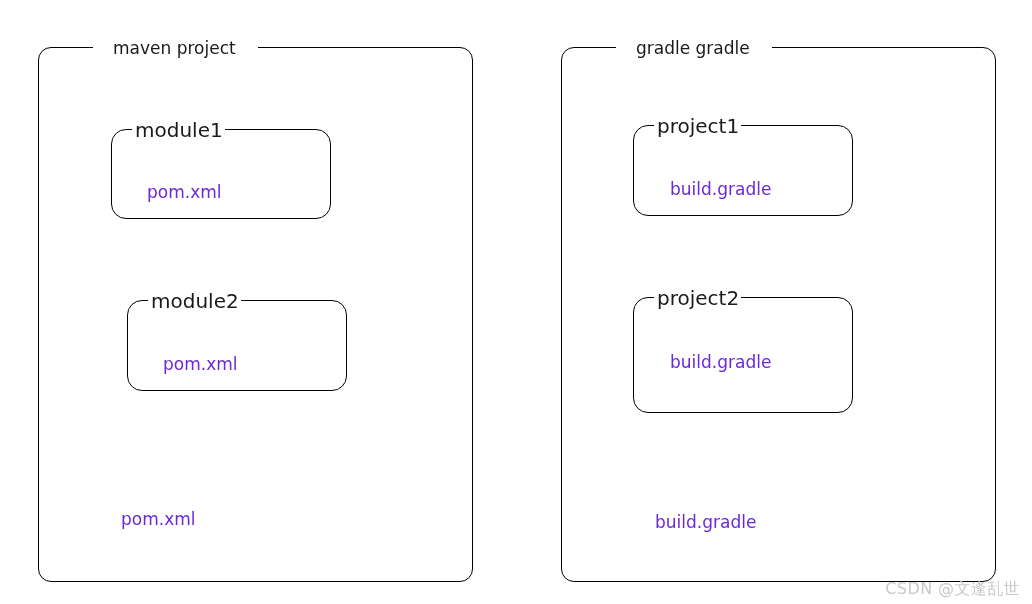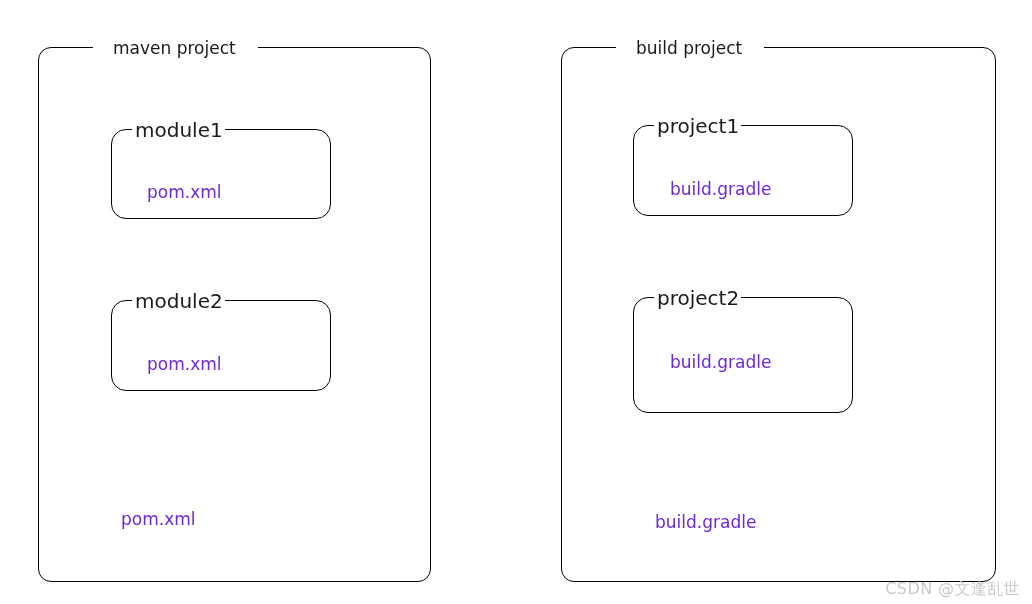--- a/index.html
+++ b/index.html
@@ -81,38 +81,38 @@
     color: #c9c9c9;
     white-space: nowrap;
     letter-spacing: 0.4px;
   }
 </style>
 </head>
 <body>
 
 <div class="canvas">
 
-  <div class="box outer" style="left:38px; top:47px; width:393px; height:535px;">
+  <div class="box outer" style="left:38px; top:47px; width:435px; height:535px;">
     <span class="box-legend">maven project</span>
 
     <div class="box inner" style="left:72px; top:81px; width:220px; height:90px;">
       <span class="box-legend">module1</span>
       <span class="file-label file-inner" style="left:35px; top:54px;">pom.xml</span>
     </div>
 
-    <div class="box inner" style="left:72px; top:252px; width:220px; height:91px;">
+    <div class="box inner" style="left:88px; top:252px; width:220px; height:91px;">
       <span class="box-legend">module2</span>
       <span class="file-label file-inner" style="left:35px; top:55px;">pom.xml</span>
     </div>
 
     <span class="file-label file-root" style="left:82px; top:463px;">pom.xml</span>
   </div>
 
   <div class="box outer" style="left:561px; top:47px; width:435px; height:535px;">
-    <span class="box-legend">build project</span>
+    <span class="box-legend">gradle gradle</span>
 
     <div class="box inner" style="left:71px; top:77px; width:220px; height:91px;">
       <span class="box-legend">project1</span>
       <span class="file-label file-inner" style="left:36px; top:55px;">build.gradle</span>
     </div>
 
     <div class="box inner" style="left:71px; top:249px; width:220px; height:116px;">
       <span class="box-legend">project2</span>
       <span class="file-label file-inner" style="left:36px; top:56px;">build.gradle</span>
     </div>

